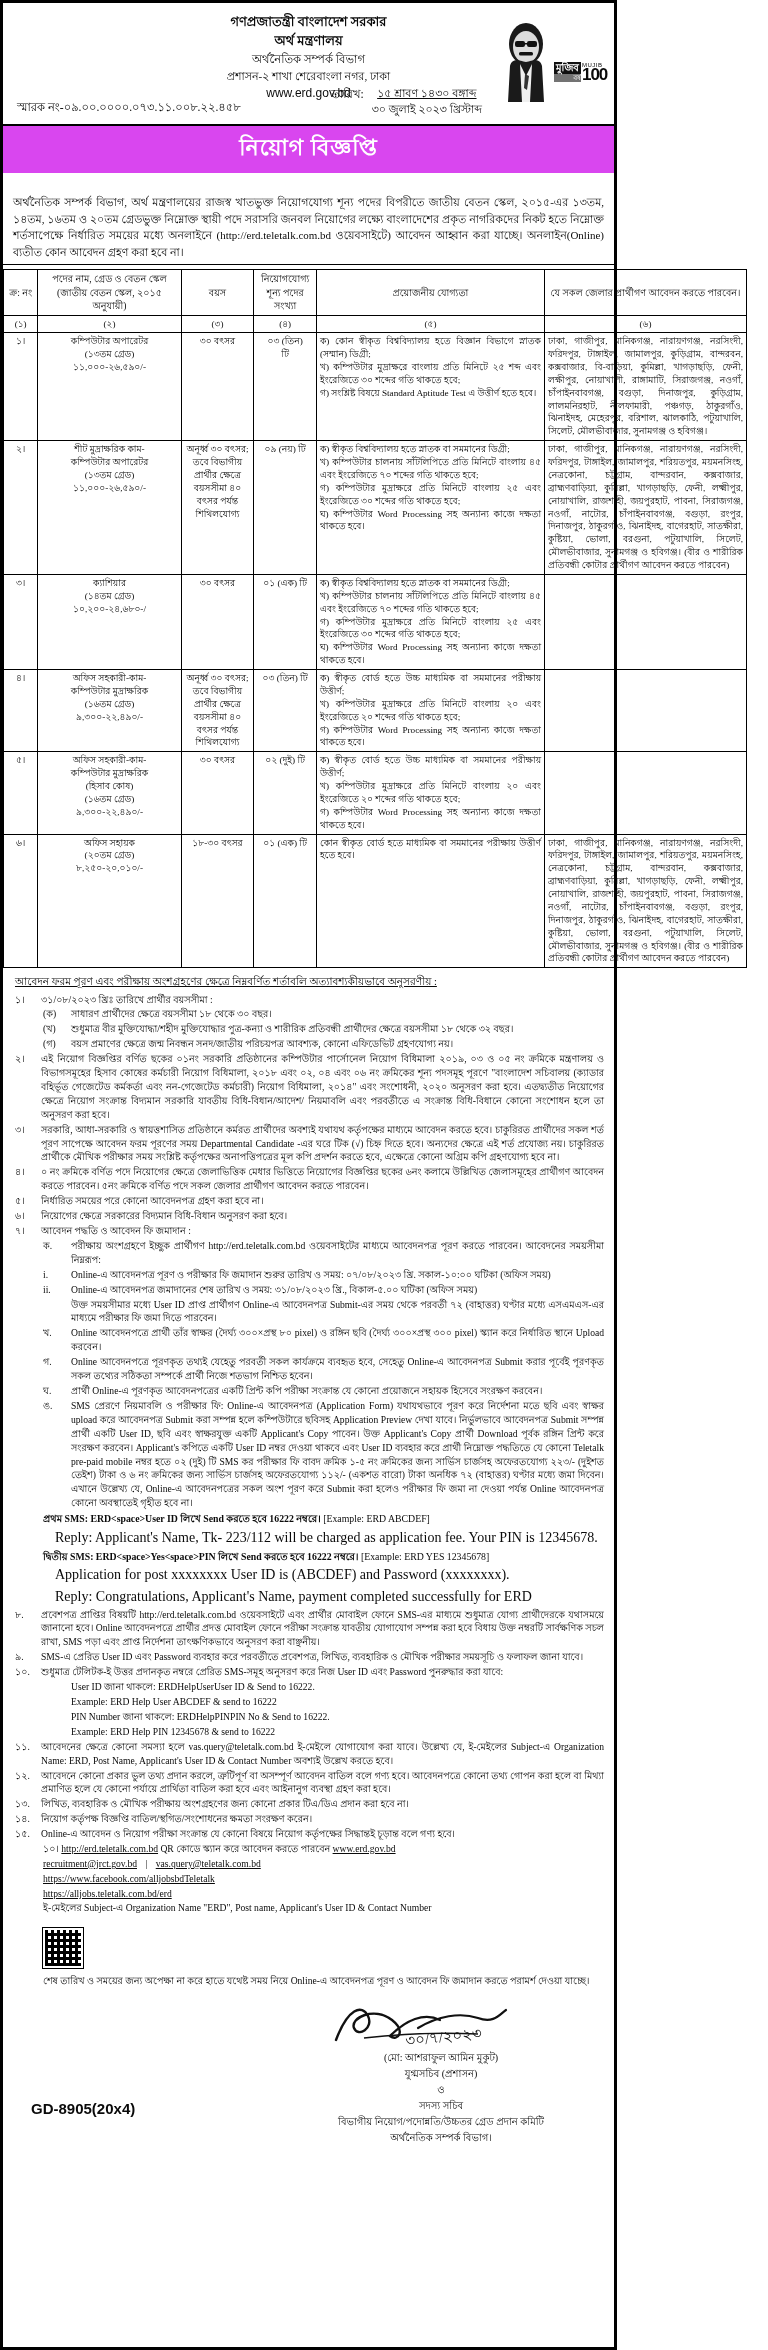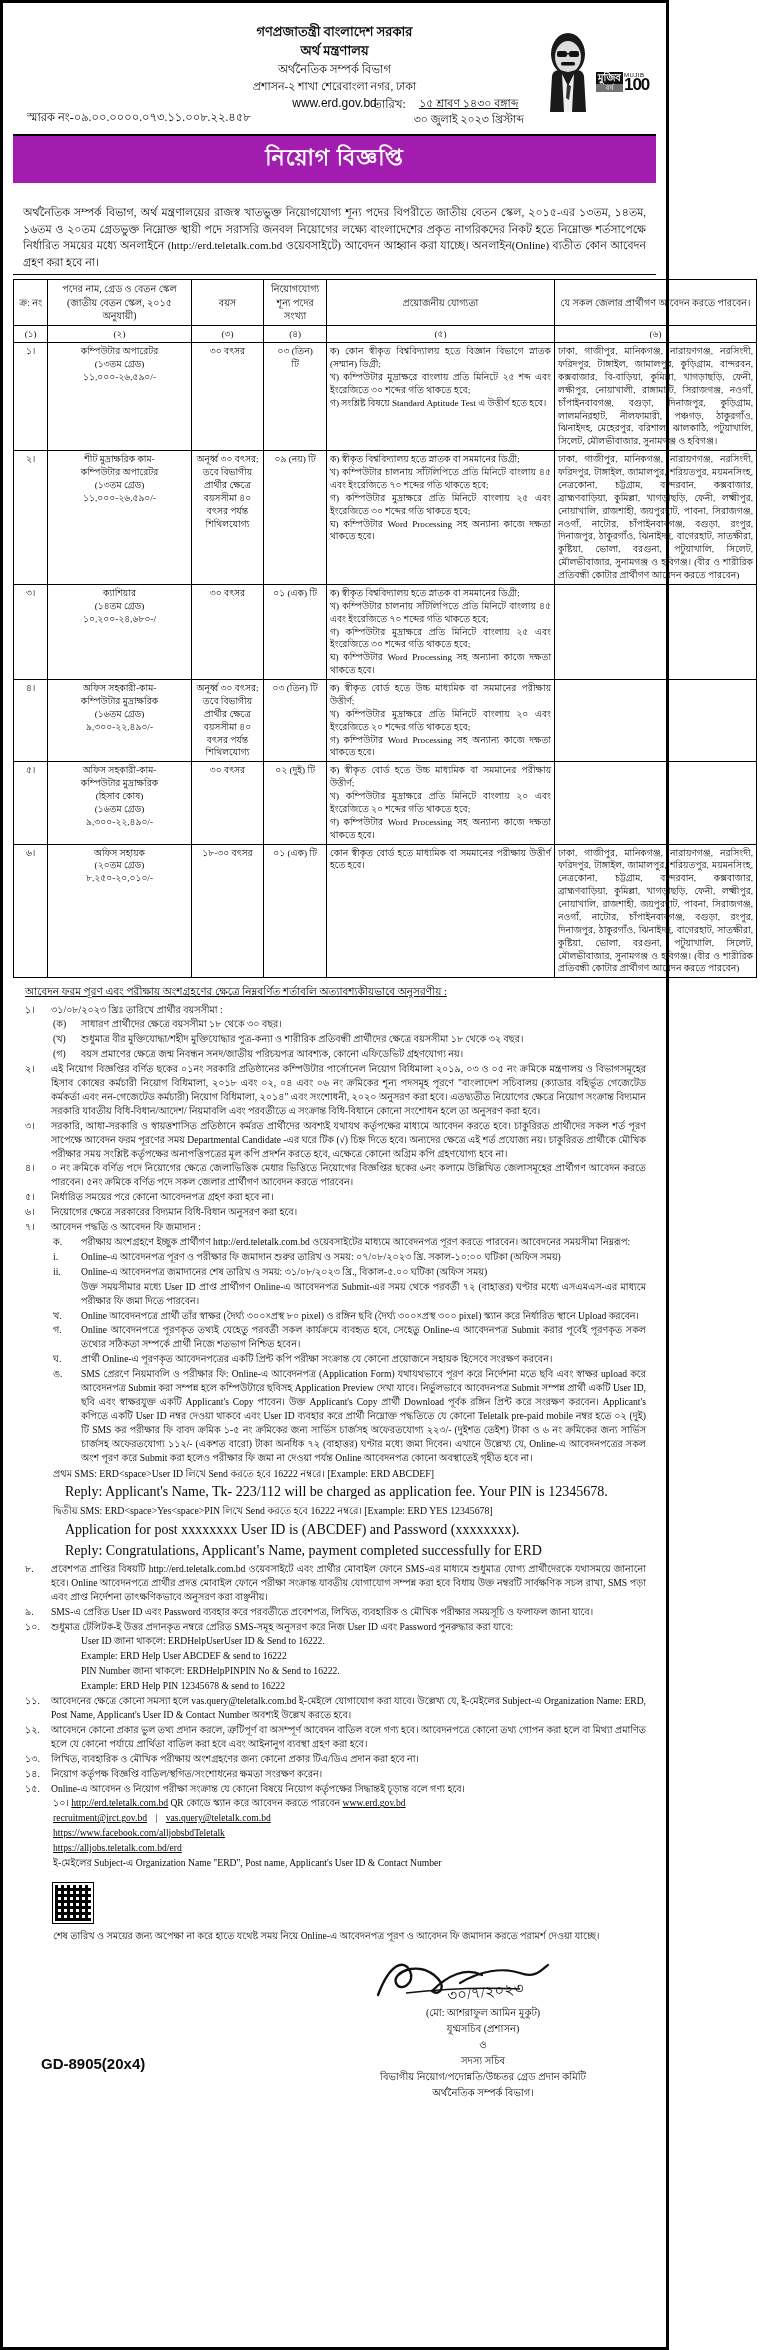--- a/index.html
+++ b/index.html
@@ -4,24 +4,24 @@
 <style>
   * { box-sizing: border-box; }
   html, body { margin: 0; padding: 0; }
   body {
     width: 768px;
     background: #ffffff;
     font-family: "Liberation Serif", "DejaVu Serif", serif;
     color: #0a0a0a;
   }
   .page {
-    width: 669px;
+    width: 617px;
     min-height: 2350px;
     border: 3px solid #000;
-    padding: 10px;
+    padding: 0;
     position: relative;
     background: #fff;
   }
 
   
   .header {
     position: relative;
     padding: 10px 8px 2px 8px;
     border-bottom: 2px solid #000;
   }
@@ -55,42 +55,42 @@
     align-self: flex-end;
     margin-bottom: 4px;
   }
   .mujib-top {
     display:flex; align-items:center;
   }
   .mujib-word {
     background:#111; color:#fff; font-size:10px; font-weight:bold;
     padding: 0 2px; line-height: 12px;
   }
-  .mujib-sub { font-size:7px; background:#737373;color:#fff; text-align:center; line-height:8px;}
+  .mujib-sub { font-size:7px; background:#737373;color:#fff; text-align:right; line-height:8px;}
   .mujib-100 { font-size:17px; font-weight:bold; line-height:14px; letter-spacing:-1px;
      font-family:"Liberation Sans",sans-serif;}
   .mujib-mujib { font-size:6px; font-family:"Liberation Sans",sans-serif; letter-spacing:0.5px;}
 
   .memo-row {
     display: flex;
     justify-content: space-between;
     align-items: flex-end;
     padding: 0 6px 4px 6px;
     font-size: 11.5px;
     margin-top: -16px;
   }
   .memo-no { font-size: 11.5px; }
   .date-block { display:flex; gap:8px; align-items:flex-start; margin-right:118px;}
   .date-label { font-size: 11.5px; }
   .date-vals { text-align:center; font-size: 11px; line-height:1.45;}
   .date-v1 { text-decoration: underline; }
 
   
   .title-bar {
-    background: #a21caf;
+    background: #d946ef;
     color: #fff;
     text-align: center;
     font-size: 22px;
     font-weight: bold;
     padding: 4px 0 6px 0;
     letter-spacing: 1px;
   }
 
   
   .intro {
@@ -157,21 +157,21 @@
     display: flex;
     gap: 6px;
     margin-left: 28px;
     margin-bottom: 1px;
     text-align: justify;
   }
   .sub .num { min-width: 22px; flex: 0 0 22px; }
   .sub .body { flex: 1; }
 
   .smsline { margin-left: 28px; font-size: 9.8px; line-height:1.6;}
-  .smsline .lbl { font-weight:normal; }
+  .smsline .lbl { font-weight:bold; }
   .replyline { margin-left: 40px; font-size: 14px; line-height:1.55; font-family:"Liberation Serif",serif;}
 
   
   .links-block {
     display: flex;
     margin-left: 28px;
     align-items: flex-start;
     gap: 10px;
     flex-direction: column;
   }

